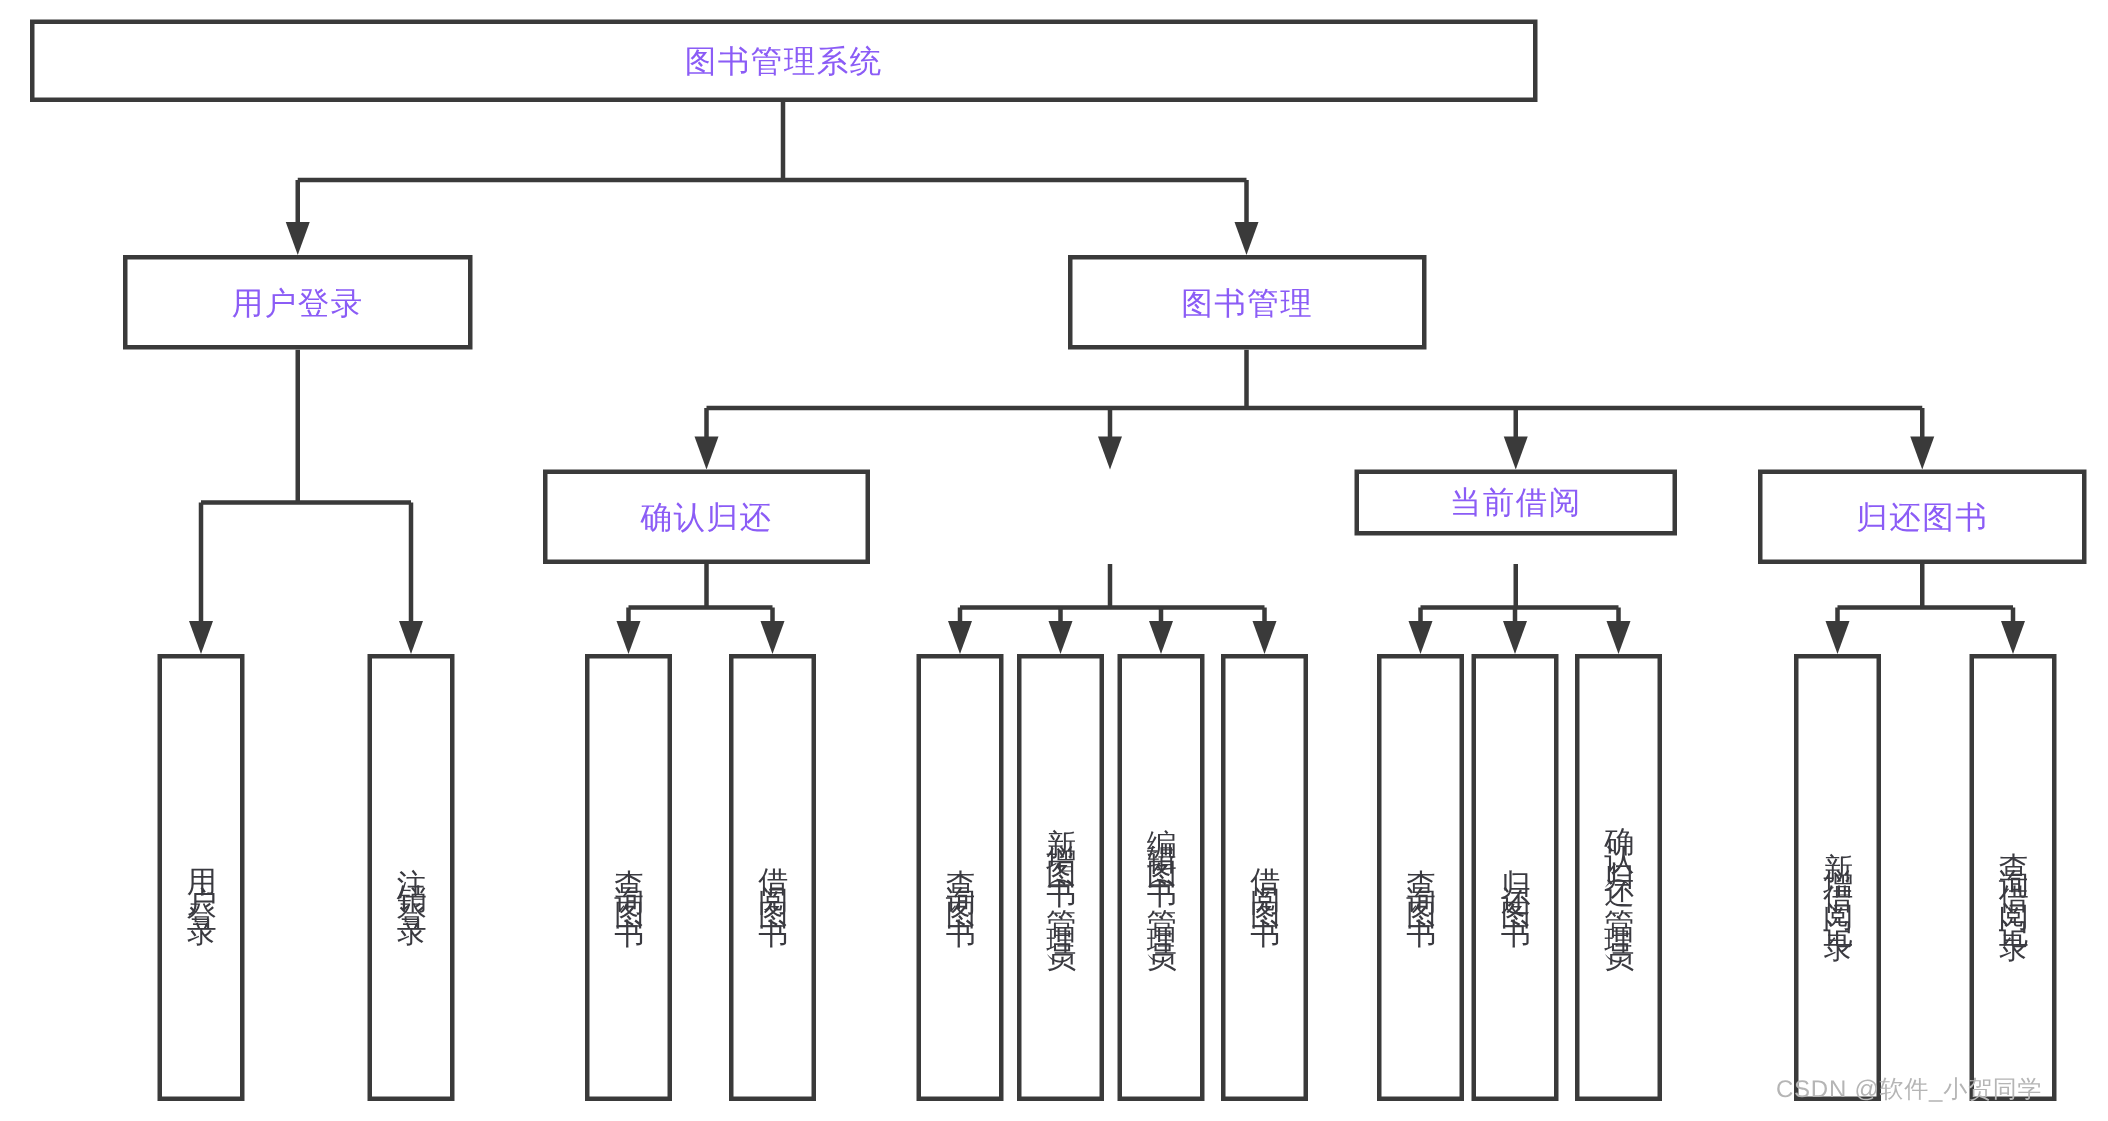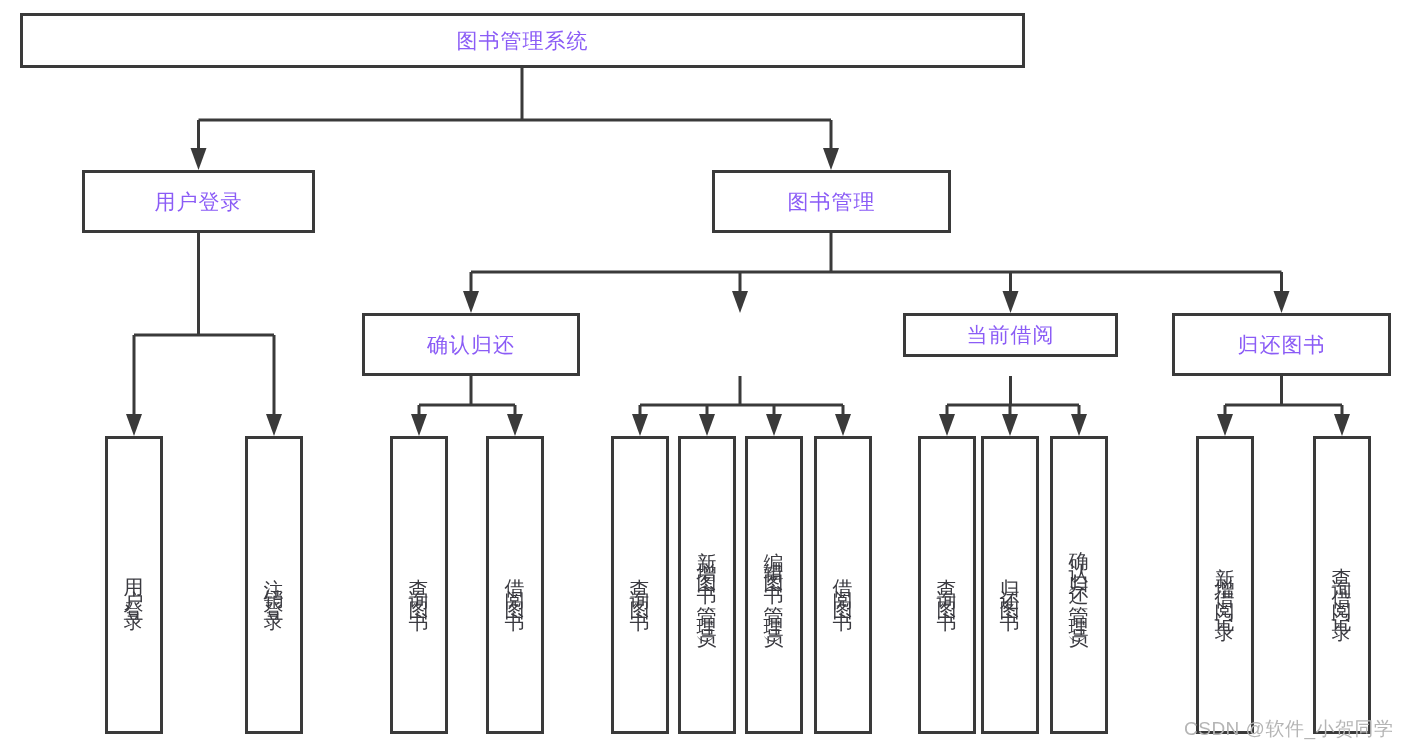--- a/index.html
+++ b/index.html
@@ -35,21 +35,21 @@
   
   .leaf{top:436px;width:58px;height:298px;}
   #u0{left:105px;} #u1{left:245px;}
   #s0c0{left:390px;} #s0c1{left:486px;}
   #s1c0{left:611px;} #s1c1{left:678px;} #s1c2{left:745px;} #s1c3{left:814px;}
   #s2c0{left:918px;} #s2c1{left:981px;} #s2c2{left:1050px;}
   #s3c0{left:1196px;} #s3c1{left:1313px;}
   
   #watermark{
     position:absolute;left:1184px;top:716px;
-    font-size:19px;color:#b5b5b5;letter-spacing:0.5px;white-space:nowrap;
+    font-size:16px;color:#b5b5b5;letter-spacing:0.5px;white-space:nowrap;
   }
 </style>
 </head>
 <body>
 
 <div id="canvas">
 
   <svg id="connectors" width="1405" height="747" viewBox="0 0 1405 747">
     <g stroke="#3a3a3a" stroke-width="3" fill="none">
 

